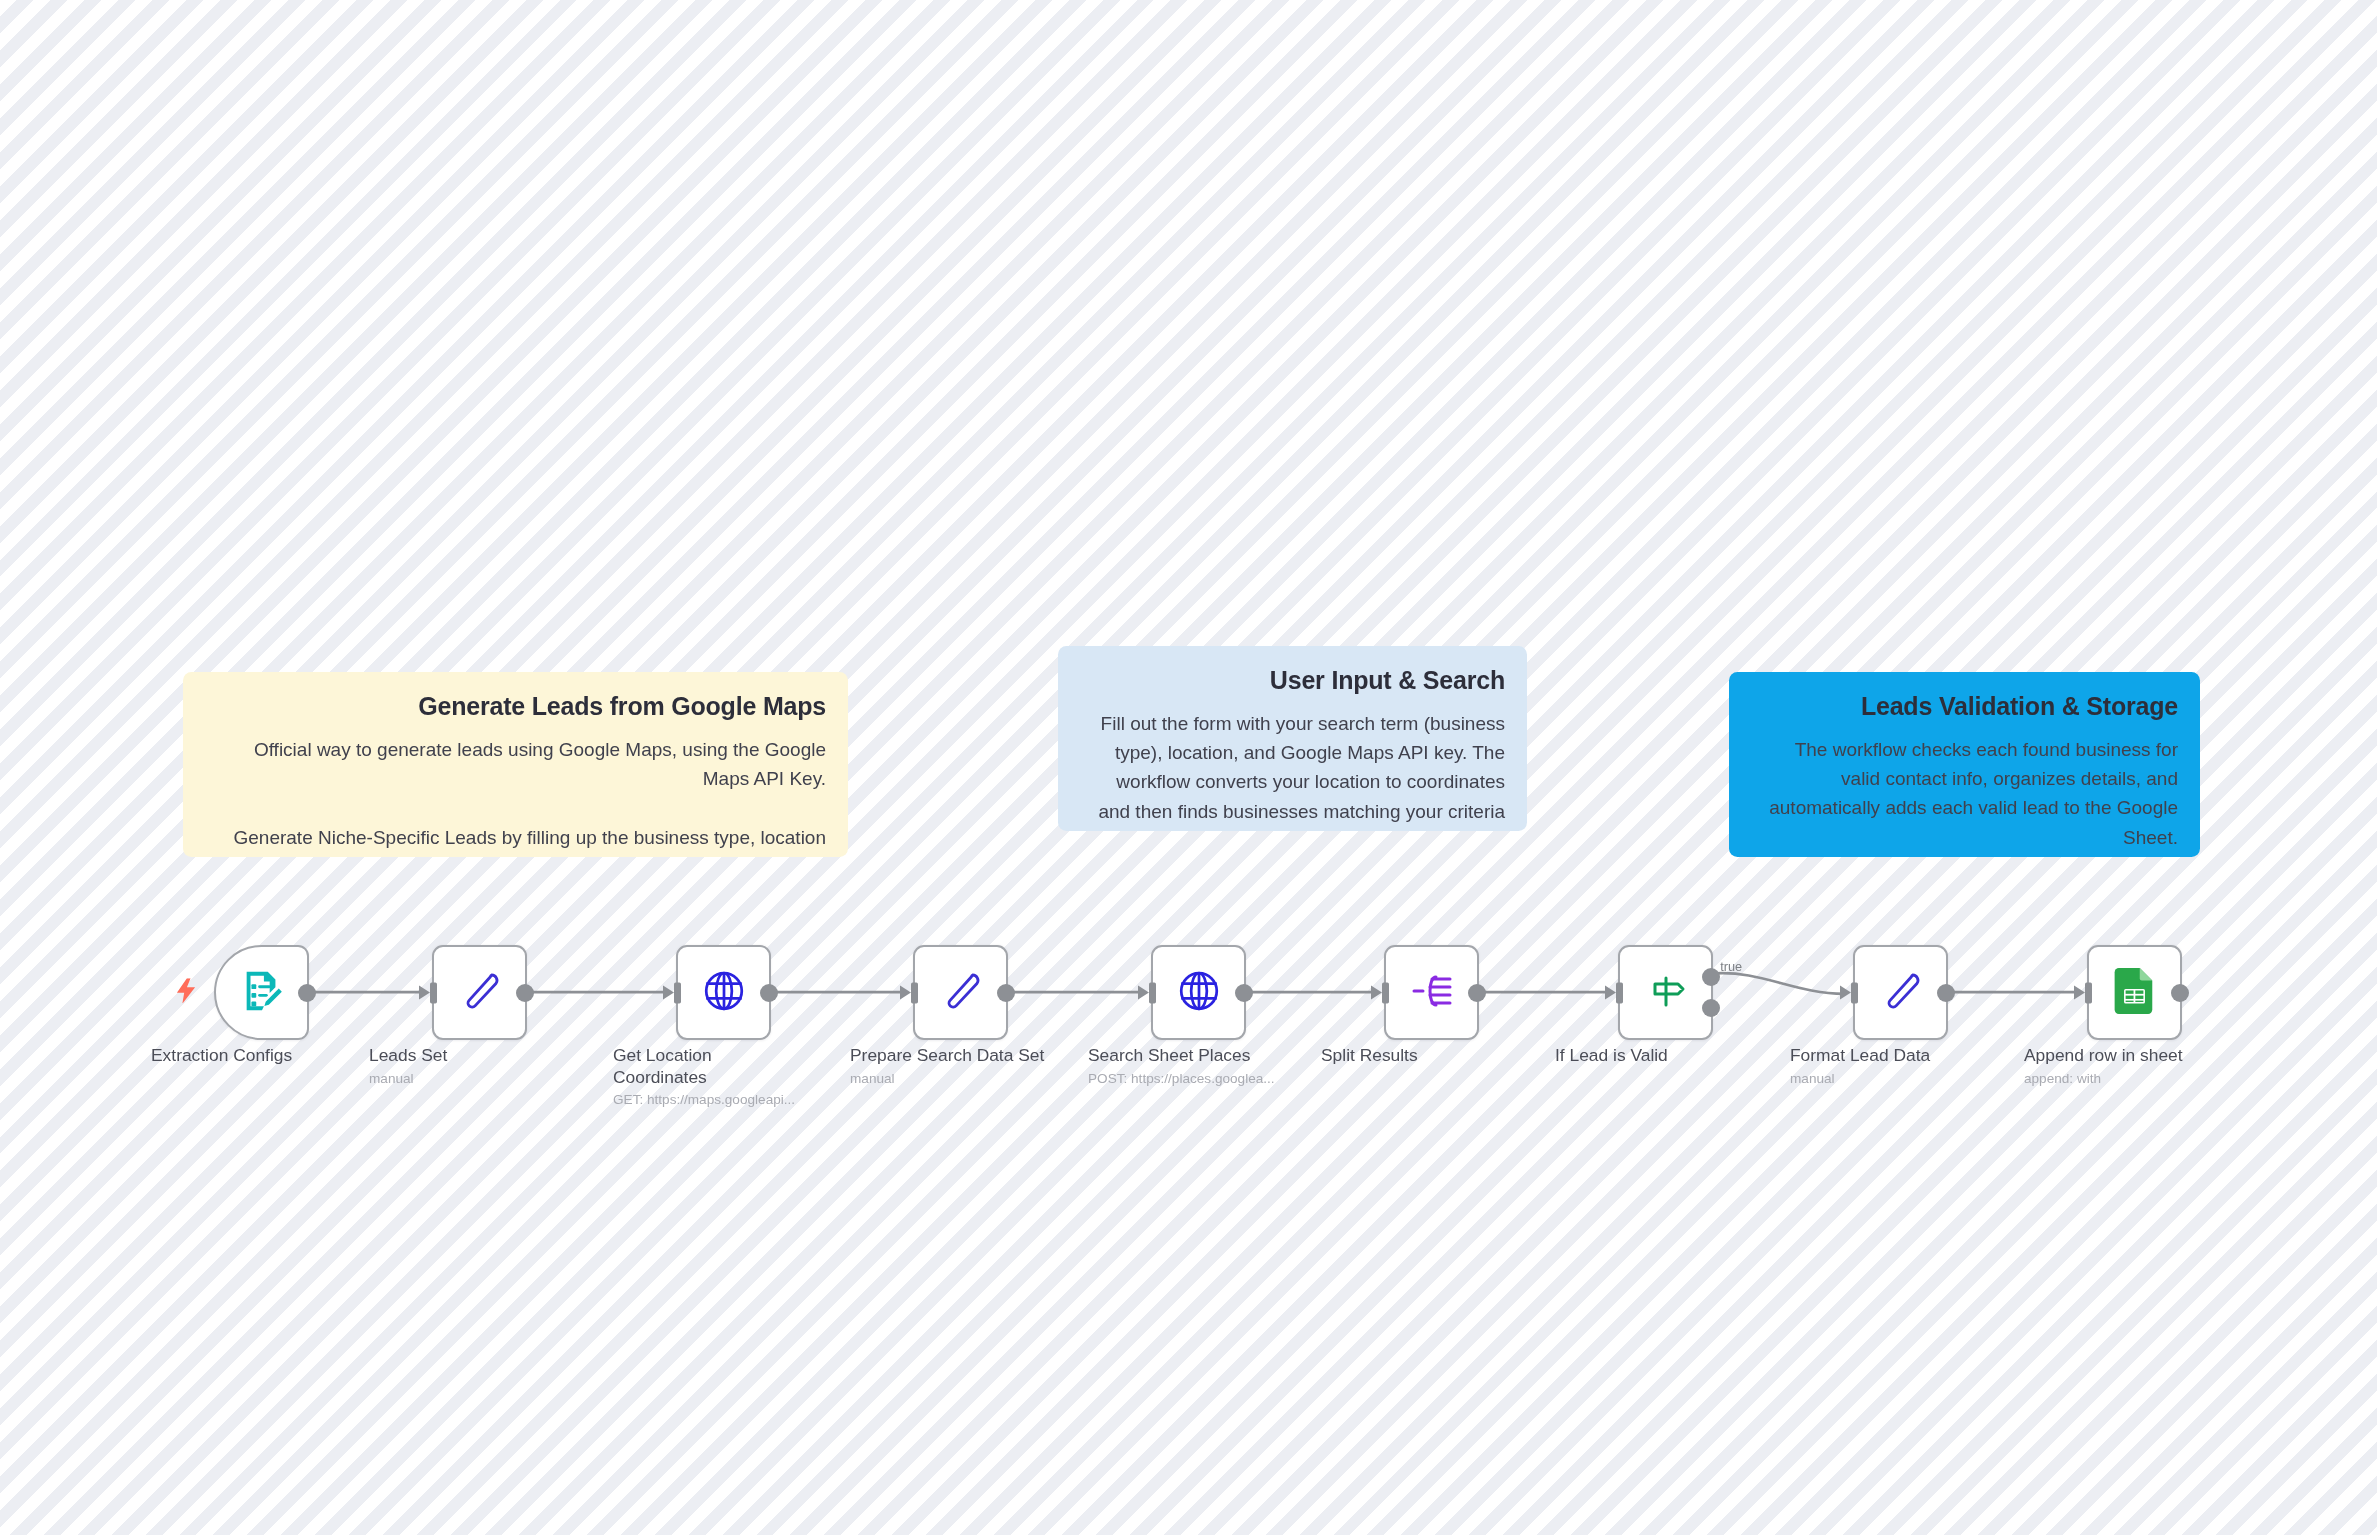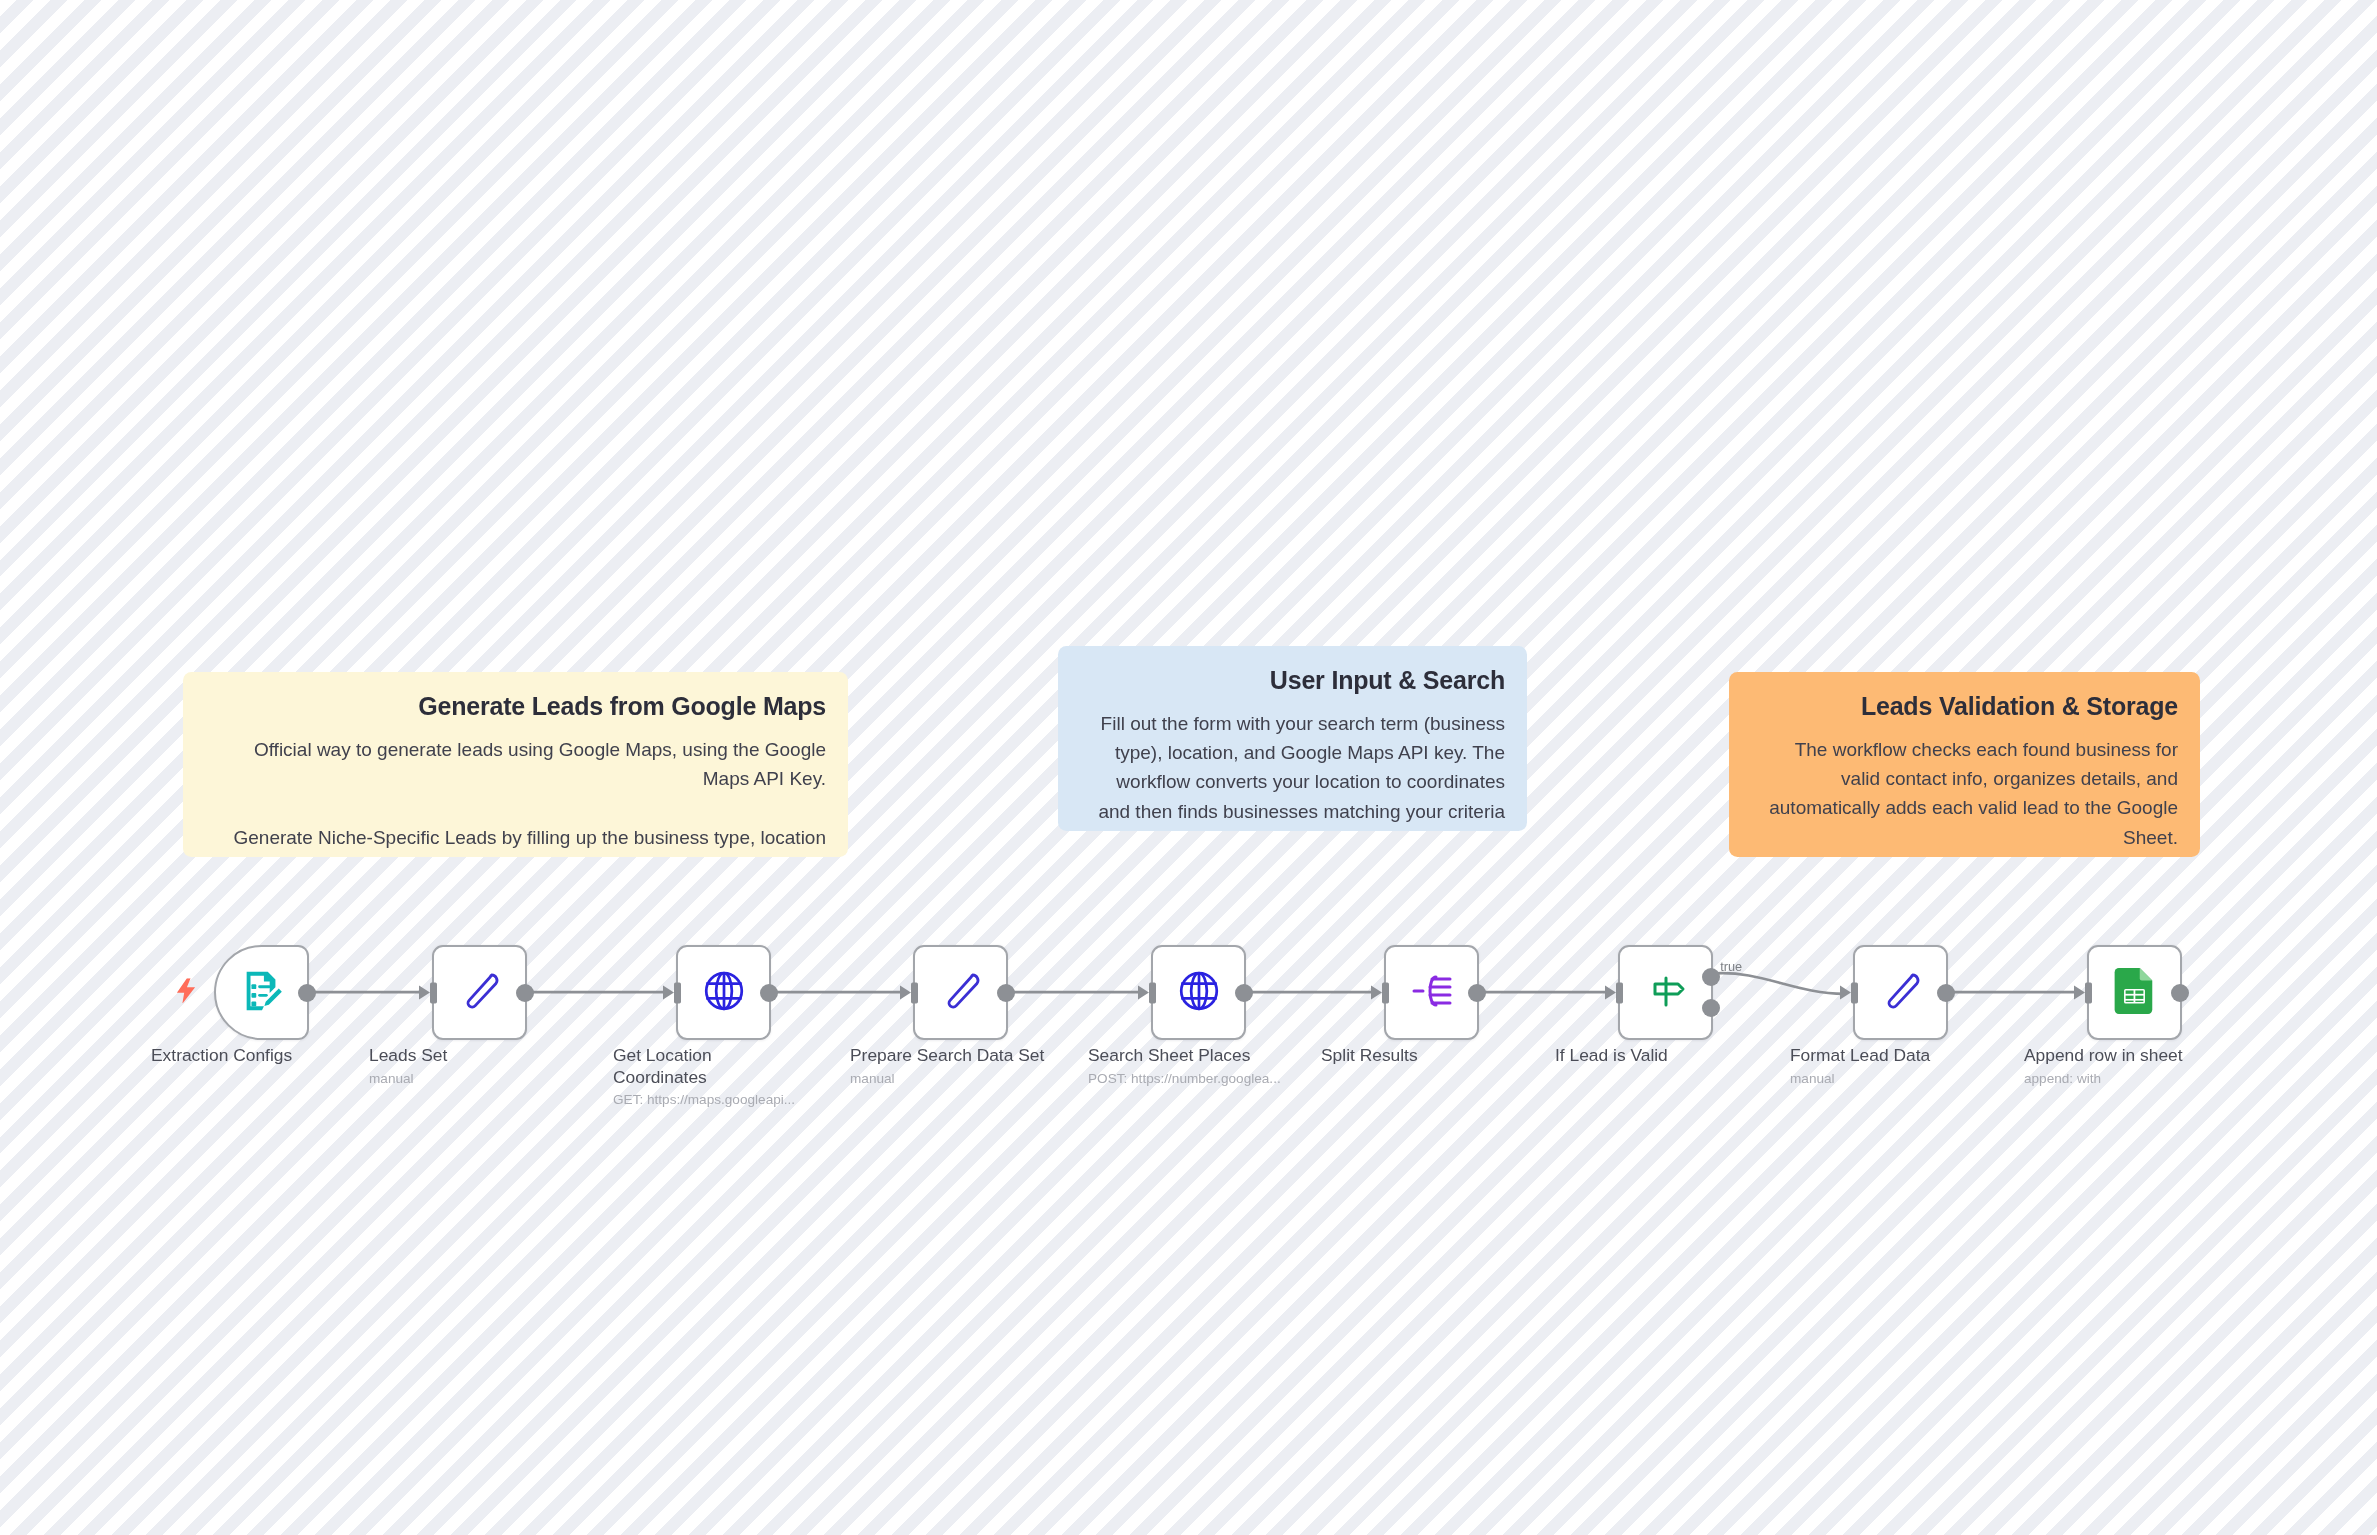--- a/index.html
+++ b/index.html
@@ -44,21 +44,21 @@
     line-height: 1.2;
   }
   .sticky .sticky-body {
     font-size: 19px;
     line-height: 1.55;
     color: #40414d;
     white-space: pre-line;
   }
   .sticky.yellow { background: #fdf6d8; }
   .sticky.blue   { background: #d8e7f5; }
-  .sticky.green  { background: #fdba74; }
+  .sticky.green  { background: #0ea5e9; }
 
   
   #wires {
     position: absolute;
     inset: 0;
     pointer-events: none;
   }
   .wire {
     fill: none;
     stroke: #8d9095;
@@ -286,21 +286,21 @@
             <line x1="5" y1="15" x2="39" y2="15"></line>
             <line x1="5" y1="29" x2="39" y2="29"></line>
             <line x1="22" y1="5" x2="22" y2="39"></line>
           </g>
         </svg>
       </span>
       <span class="port-out"></span>
     </div>
     <div class="node-labels">
       <div class="node-title">Search Sheet Places</div>
-      <div class="node-subtitle">POST: https://number.googlea...</div>
+      <div class="node-subtitle">POST: https://places.googlea...</div>
     </div>
   </div>
 
   <div class="node" style="left:1384px; top:945px;">
     <div class="node-box">
       <span class="port-in"></span>
       <span class="node-icon">
         <svg width="44" height="44" viewBox="0 0 44 44" aria-hidden="true">
           <g stroke="#8a2be2" stroke-width="3" fill="none" stroke-linecap="round">
             <line x1="4" y1="22" x2="13" y2="22"></line>

